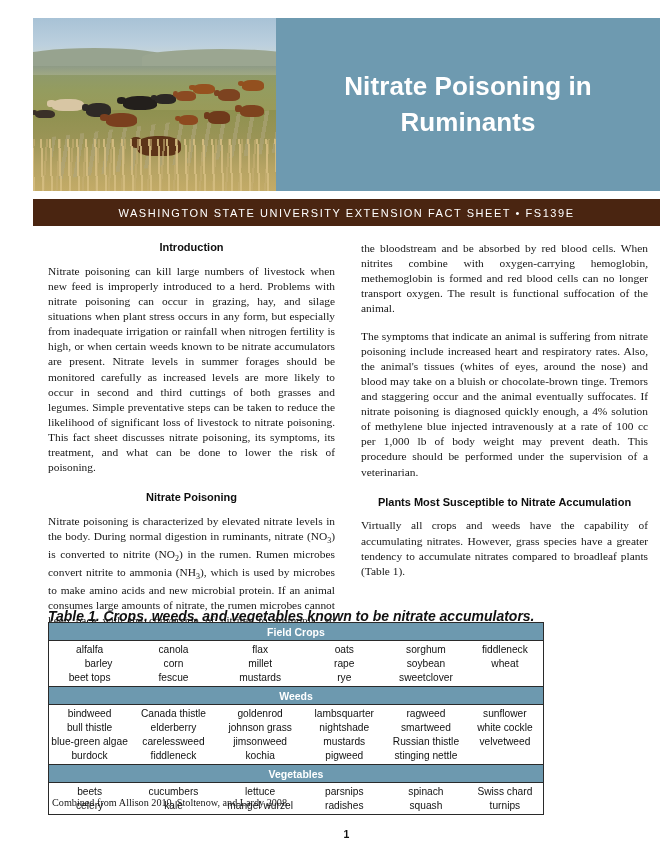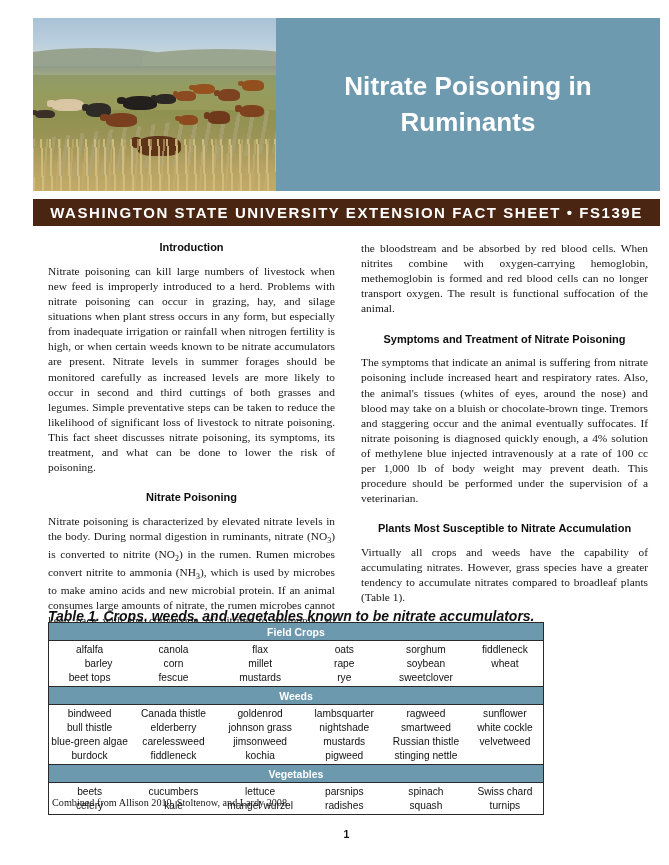--- a/index.html
+++ b/index.html
@@ -121,22 +121,22 @@
     left: 21px; top: 199px;
     width: 627px; height: 27px;
     background: #4a2511;
     color: #ffffff;
     display: flex;
     align-items: center;
     justify-content: center;
   }
   .banner span {
     font-family: "Liberation Sans", sans-serif;
-    font-size: 15px;
-    font-weight: bold;
+    font-size: 11px;
+    font-weight: normal;
     letter-spacing: 1.55px;
   }
 
   
   .cols {
     position: absolute;
     left: 36px; top: 241px;
     width: 600px;
   }
   .col {
@@ -272,21 +272,20 @@
       <h2>Introduction</h2>
       <p class="body">Nitrate poisoning can kill large numbers of livestock when new feed is improperly introduced to a herd. Problems with nitrate poisoning can occur in grazing, hay, and silage situations when plant stress occurs in any form, but especially from inadequate irrigation or rainfall when nitrogen fertility is high, or when certain weeds known to be nitrate accumulators are present. Nitrate levels in summer forages should be monitored carefully as increased levels are more likely to occur in second and third cuttings of both grasses and legumes. Simple preventative steps can be taken to reduce the likelihood of significant loss of livestock to nitrate poisoning. This fact sheet discusses nitrate poisoning, its symptoms, its treatment, and what can be done to lower the risk of poisoning.</p>
 
       <h2 class="spaced">Nitrate Poisoning</h2>
       <p class="body"><span>Nitrate poisoning is characterized by elevated nitrate levels in the body. During normal digestion in ruminants, nitrate (NO</span><sub>3</sub><span>) is converted to nitrite (NO</span><sub>2</sub><span>) in the rumen. Rumen microbes convert nitrite to ammonia (NH</span><sub>3</sub><span>), which is used by microbes to make amino acids and new microbial protein. If an animal consumes large amounts of nitrate, the rumen microbes cannot keep pace with the conversion of nitrites to ammonia, so excessive rumen nitrite levels can accumulate. If nitrites reach high levels, they can enter</span></p>
     </div>
 
     <div class="col right">
       <p class="body">the bloodstream and be absorbed by red blood cells. When nitrites combine with oxygen-carrying hemoglobin, methemoglobin is formed and red blood cells can no longer transport oxygen. The result is functional suffocation of the animal.</p>
 
-      <h2 class="spaced">Symptoms and Treatment of Nitrate Poisoning</h2>
       <p class="body">The symptoms that indicate an animal is suffering from nitrate poisoning include increased heart and respiratory rates. Also, the animal's tissues (whites of eyes, around the nose) and blood may take on a bluish or chocolate-brown tinge. Tremors and staggering occur and the animal eventually suffocates. If nitrate poisoning is diagnosed quickly enough, a 4% solution of methylene blue injected intravenously at a rate of 100 cc per 1,000 lb of body weight may prevent death. This procedure should be performed under the supervision of a veterinarian.</p>
 
       <h2 class="spaced">Plants Most Susceptible to Nitrate Accumulation</h2>
       <p class="body">Virtually all crops and weeds have the capability of accumulating nitrates. However, grass species have a greater tendency to accumulate nitrates compared to broadleaf plants (Table 1).</p>
     </div>
 
     <div style="clear:both"></div>
   </div>
 
   <div class="table-caption">Table 1. Crops, weeds, and vegetables known to be nitrate accumulators.</div>

